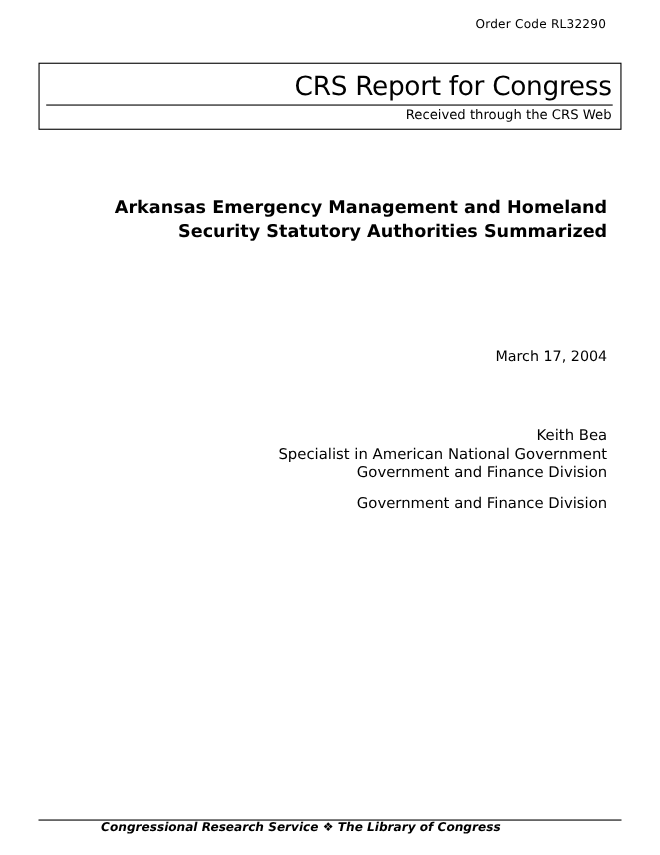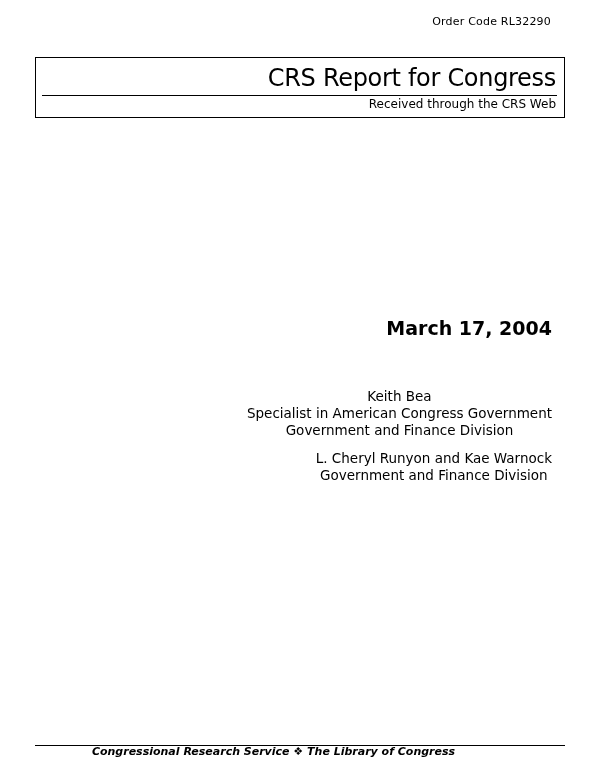--- a/index.html
+++ b/index.html
@@ -5,48 +5,49 @@
     html, body { margin: 0; padding: 0; background: #ffffff; }
     body { width: 600px; height: 777px; position: relative; overflow: hidden;
            font-family: "DejaVu Sans", sans-serif; color: #000; }
     .abs { position: absolute; }
     #order-code { top: 15px; right: 49px; font-size: 11px; letter-spacing: 0.2px; }
     #header-box { left: 35px; top: 57px; width: 528px; height: 59px; border: 1px solid #000; box-sizing: content-box; }
     #header-title { top: 61px; right: 44px; font-size: 24px; font-weight: normal; letter-spacing: -0.3px; line-height: 34px; white-space: nowrap; }
     #header-rule { left: 42px; top: 95px; width: 515px; height: 0; border-top: 1px solid #000; }
     #header-sub { top: 96px; right: 44px; font-size: 12px; line-height: 16px; white-space: nowrap; text-align: right; }
     #title { top: 178px; right: 48px; font-size: 16px; font-weight: bold; line-height: 21px; text-align: right; white-space: nowrap; }
-    #date { top: 317px; right: 48px; font-size: 19px; font-weight: bold; white-space: nowrap; }
-    .author-block { right: 48px; font-size: 13.5px; line-height: 17px; text-align: center; white-space: nowrap; }
+    #date { top: 317px; right: 48px; font-size: 13px; font-weight: normal; white-space: nowrap; }
+    .author-block { right: 48px; font-size: 13.5px; line-height: 17px; text-align: right; white-space: nowrap; }
     #author1 { top: 388px; }
     #author2 { top: 450px; }
     #footer-rule { left: 35px; top: 745px; width: 530px; height: 0; border-top: 1px solid #000; }
     #footer-text { top: 745px; left: 0; width: 547px; text-align: center; font-size: 11px; font-weight: bold; font-style: italic; line-height: 14px; }
     .line { display: block; }
   </style>
 </head>
 <body>
 
 <div id="order-code" class="abs">Order Code RL32290</div>
 
 <div id="header-box" class="abs"></div>
 <div id="header-title" class="abs">CRS Report for Congress</div>
 <div id="header-rule" class="abs"></div>
 <div id="header-sub" class="abs">Received through the CRS Web</div>
 
 <div id="title" class="abs">
+  <span class="line">Arkansas Emergency Management and Homeland</span>
+  <span class="line">Security Statutory Authorities Summarized</span>
 </div>
 
 <div id="date" class="abs">March 17, 2004</div>
 
 <div id="author1" class="abs author-block">
   <span class="line">Keith Bea</span>
-  <span class="line">Specialist in American Congress Government</span>
+  <span class="line">Specialist in American National Government</span>
   <span class="line">Government and Finance Division</span>
 </div>
 
 <div id="author2" class="abs author-block">
-  <span class="line">L. Cheryl Runyon and Kae Warnock</span>
   <span class="line">Government and Finance Division</span>
 </div>
 
 <div id="footer-rule" class="abs"></div>
 <div id="footer-text" class="abs">Congressional Research Service ❖ The Library of Congress</div>
 
 </body></html>

